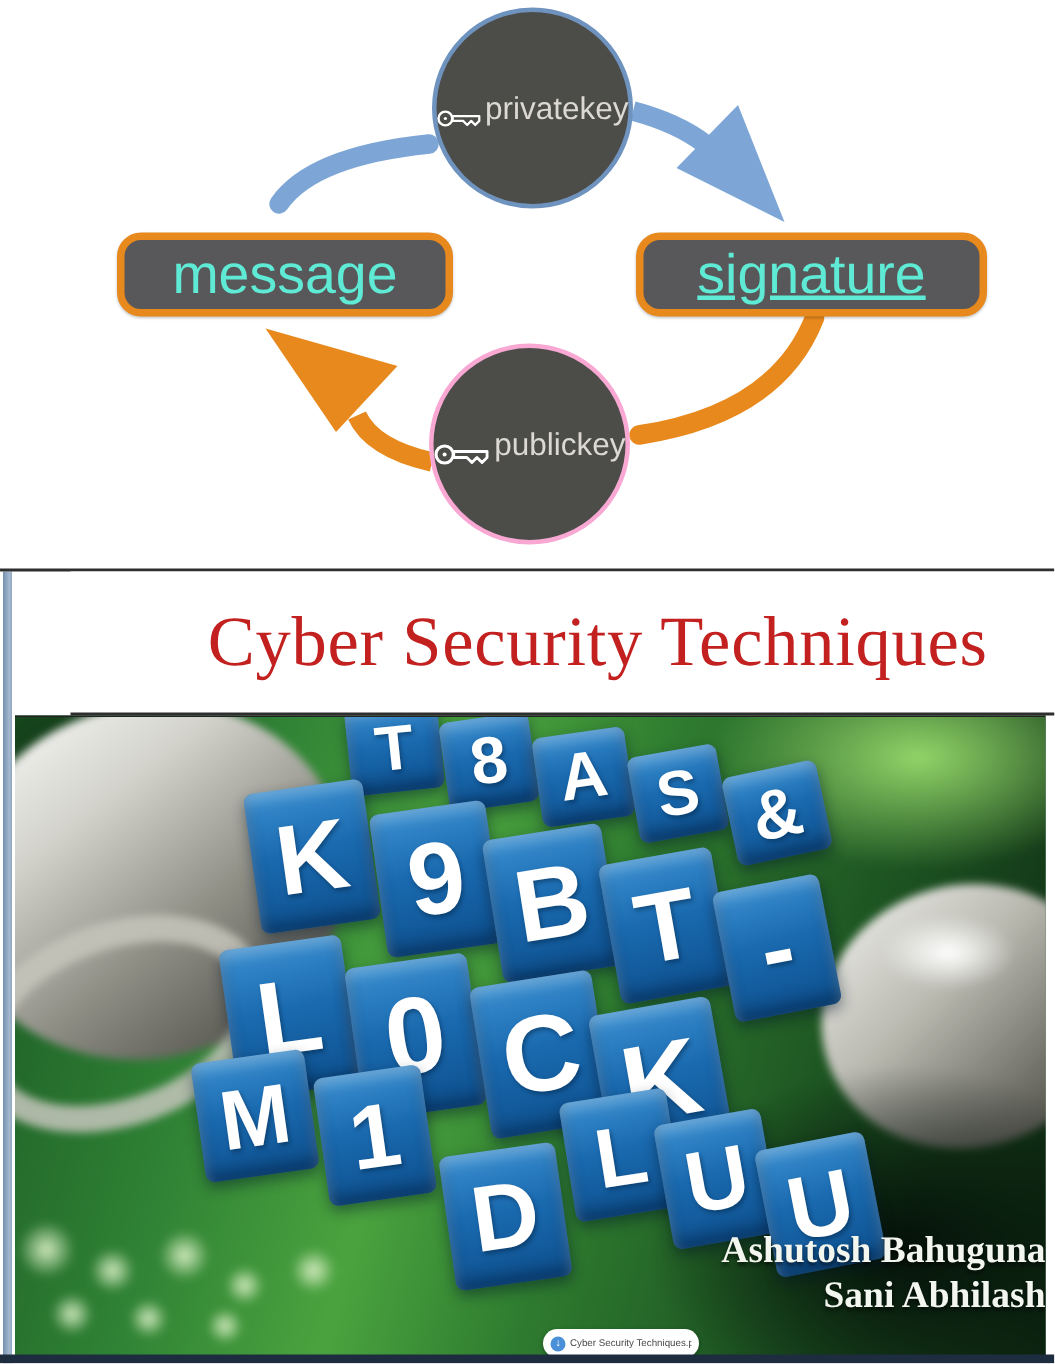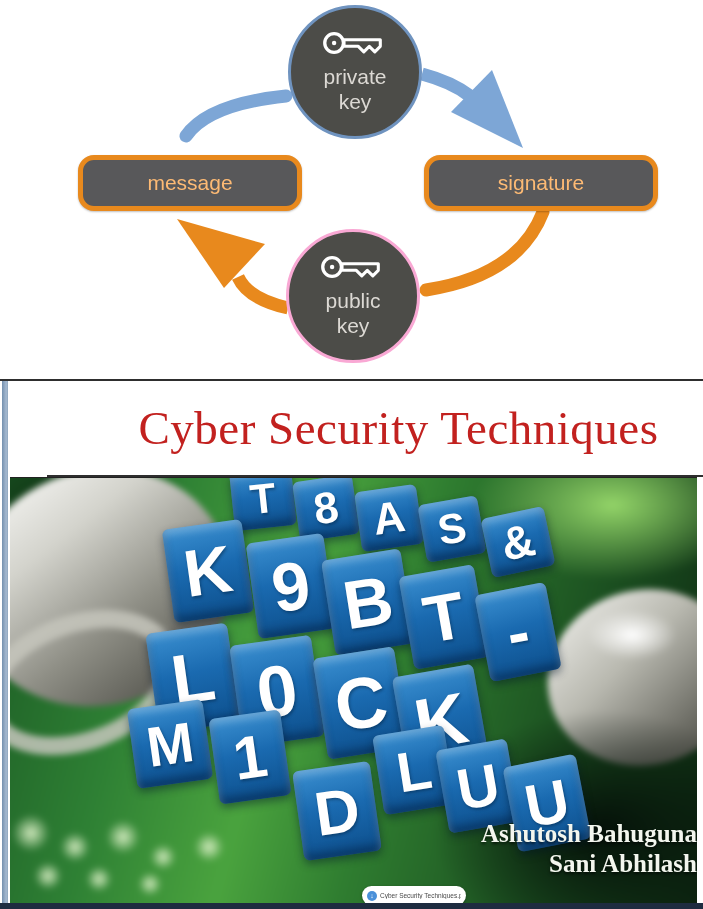--- a/index.html
+++ b/index.html
@@ -13,30 +13,30 @@
   .red-badge{position:absolute;left:7px;top:3px;width:31px;height:11px;border-radius:6px;
     background:#e01224;box-shadow:0 0 0 1px #a30b18 inset;display:flex;align-items:center;gap:2px;padding:0 3px;box-sizing:border-box;}
   .red-badge .dot{width:5px;height:5px;border-radius:50%;border:1px solid #fff;box-sizing:border-box;}
   .red-badge .bar{width:14px;height:3px;background:#fff;border-radius:1px;opacity:.9;}
   .gear{position:absolute;left:652px;top:1px;font-size:13px;color:#2e2e2e;line-height:14px;}
 
   
   .diagram{position:absolute;left:0;top:0;width:703px;height:379px;background:#fff;border-bottom:2px solid #2e2e2e;}
   .diagram svg.arcs{position:absolute;left:0;top:0;}
   .keynode{position:absolute;width:134px;height:134px;border-radius:50%;background:#4c4c48;
-    display:flex;flex-direction:column;align-items:center;box-sizing:border-box;}
+    display:flex;flex-direction:row;align-items:center;box-sizing:border-box;}
   .keynode.private{left:288px;top:5px;border:3px solid #6f93bf;}
   .keynode.public{left:286px;top:229px;border:3px solid #f9a8d4;}
   .keynode .klabel{color:#dcd9d4;font-size:21px;line-height:25px;text-align:center;}
   .keyicon{margin-top:16px;margin-bottom:2px;}
   .pill{position:absolute;height:46px;border-radius:16px;background:#58585a;border:5px solid #e8891d;
     box-sizing:content-box;display:flex;align-items:center;justify-content:center;
-    color:#fdba74;font-size:21px;box-shadow:0 1px 2px rgba(0,0,0,.25);}
+    color:#5eead4;font-size:37px;box-shadow:0 1px 2px rgba(0,0,0,.25);}
   .pill.msg{left:78px;top:155px;width:214px;}
-  .pill.sig{left:424px;top:155px;width:224px;}
+  .pill.sig{left:424px;top:155px;width:224px;text-decoration:underline;}
 
   
   .title-band{position:absolute;left:0;top:381px;width:703px;height:94px;background:#fff;
     border-bottom:2px solid #2e2e2e;display:flex;align-items:center;justify-content:center;margin-left:47px;}
   .book-title{font-family:"Liberation Serif", serif;font-size:47px;color:#c2211f;letter-spacing:.5px;}
 
   
   .photo{position:absolute;left:10px;top:477px;width:687px;height:426px;overflow:hidden;
     border-top:1px solid #222;background:#1c5a24;box-shadow:inset 0 0 60px rgba(0,0,0,.35);}
   .photo-bg{position:absolute;inset:-8px;filter:blur(3px);}

